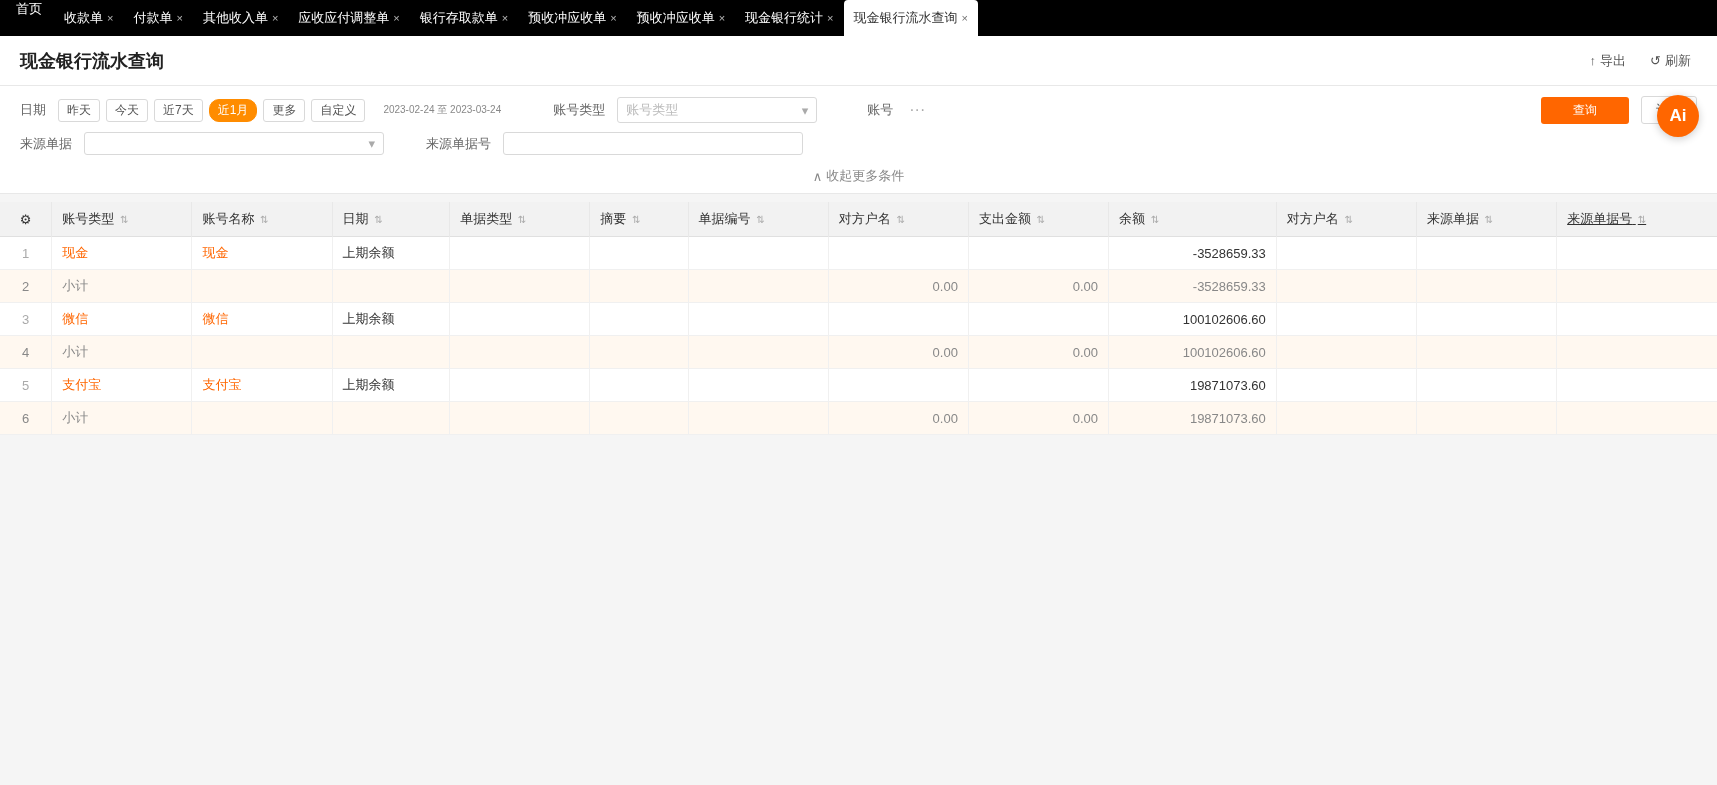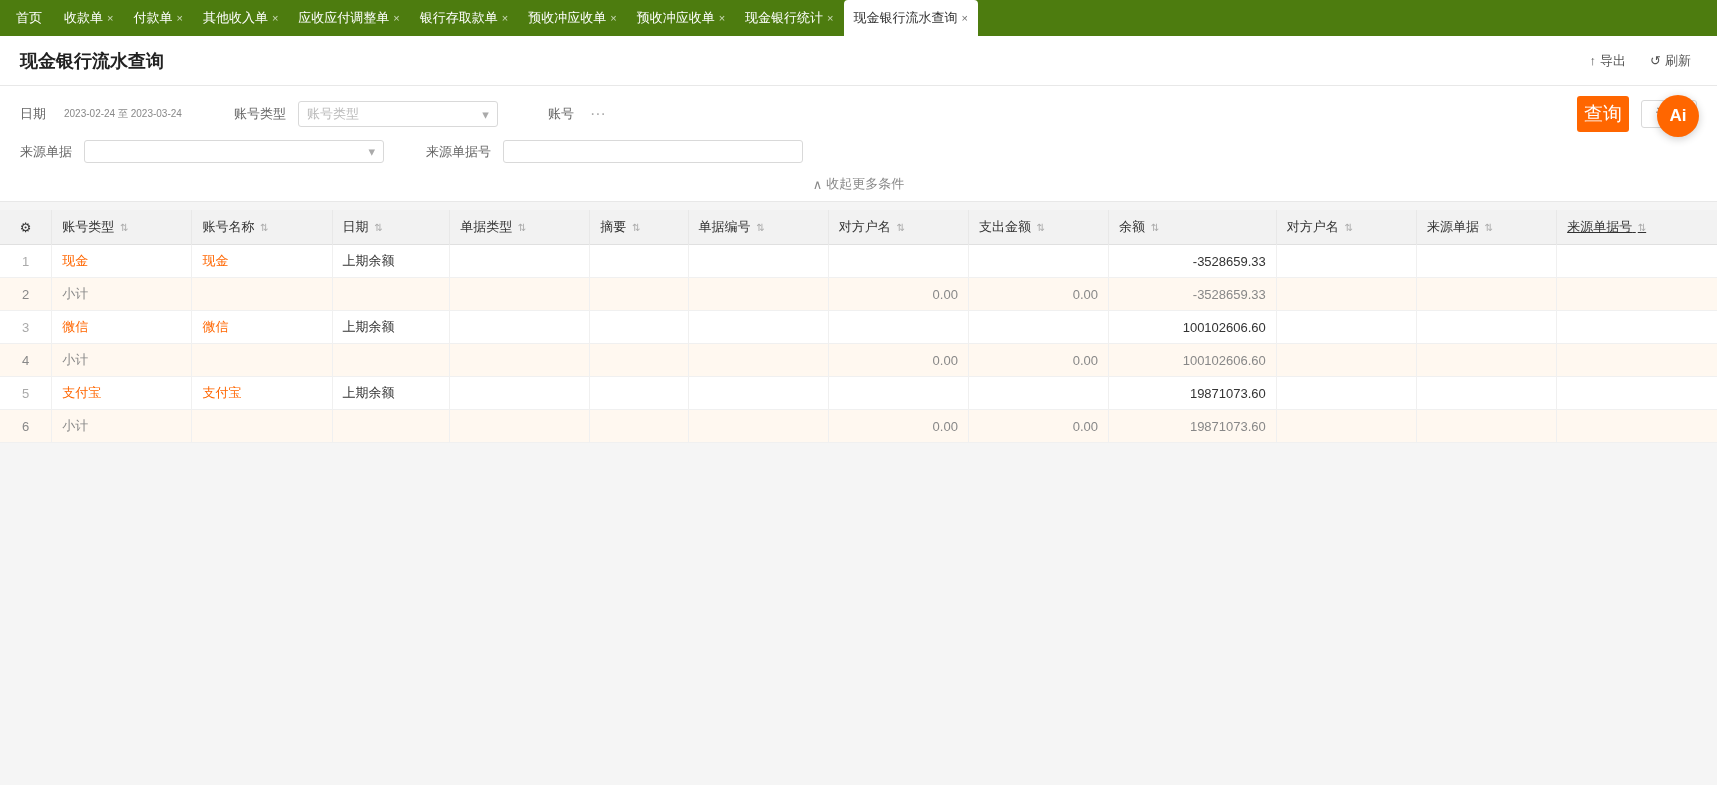--- a/index.html
+++ b/index.html
@@ -1,22 +1,21 @@
 <!DOCTYPE html>
 <html><head>
   <meta charset="utf-8">
   <style>
     * { box-sizing: border-box; margin: 0; padding: 0; font-family: 'Microsoft YaHei', SimSun, sans-serif; font-size: 13px; }
     body { background: #f5f5f5; overflow-x: hidden; }
 
     
     .top-nav {
-      background: #4d7c0f;
-      display: flex;
-      align-items: center;
+      background: #000000;
+      display: flex;
       height: 36px;
       padding: 0 4px;
       overflow: hidden;
     }
     .nav-tab {
       display: inline-flex;
       align-items: center;
       padding: 0 10px;
       height: 36px;
       color: #fff;
@@ -140,23 +139,23 @@
       color: #aaa;
       cursor: pointer;
       font-size: 16px;
       padding: 0 4px;
     }
     .btn-query {
       background: #ff6600;
       color: #fff;
       border: none;
       border-radius: 3px;
-      padding: 5px 7px;
-      cursor: pointer;
-      font-size: 19px;
+      padding: 5px 32px;
+      cursor: pointer;
+      font-size: 12px;
     }
     .btn-settings {
       background: #fff;
       color: #555;
       border: 1px solid #d9d9d9;
       border-radius: 3px;
       padding: 4px 14px;
       cursor: pointer;
       font-size: 13px;
     }
@@ -290,20 +289,28 @@
       <span>↺</span>
       <span>刷新</span>
     </button>
   </div>
 </div>
 
 <div class="filter-area">
   <div class="filter-row">
 
     <span class="filter-label">日期</span>
+    <div class="date-range-buttons">
+      <button class="date-btn">昨天</button>
+      <button class="date-btn">今天</button>
+      <button class="date-btn">近7天</button>
+      <button class="date-btn active">近1月</button>
+      <button class="date-btn">更多</button>
+      <button class="date-btn">自定义</button>
+    </div>
     <span class="date-range-text">2023-02-24 至 2023-03-24</span>
 
     <span class="filter-label" style="margin-left:40px;">账号类型</span>
     <div class="filter-select" style="min-width:200px;">
       <span style="color:#bbb;">账号类型</span>
       <span style="color:#aaa;">▾</span>
     </div>
 
     <span class="filter-label" style="margin-left:38px;">账号</span>
     <span class="filter-dots">···</span>

